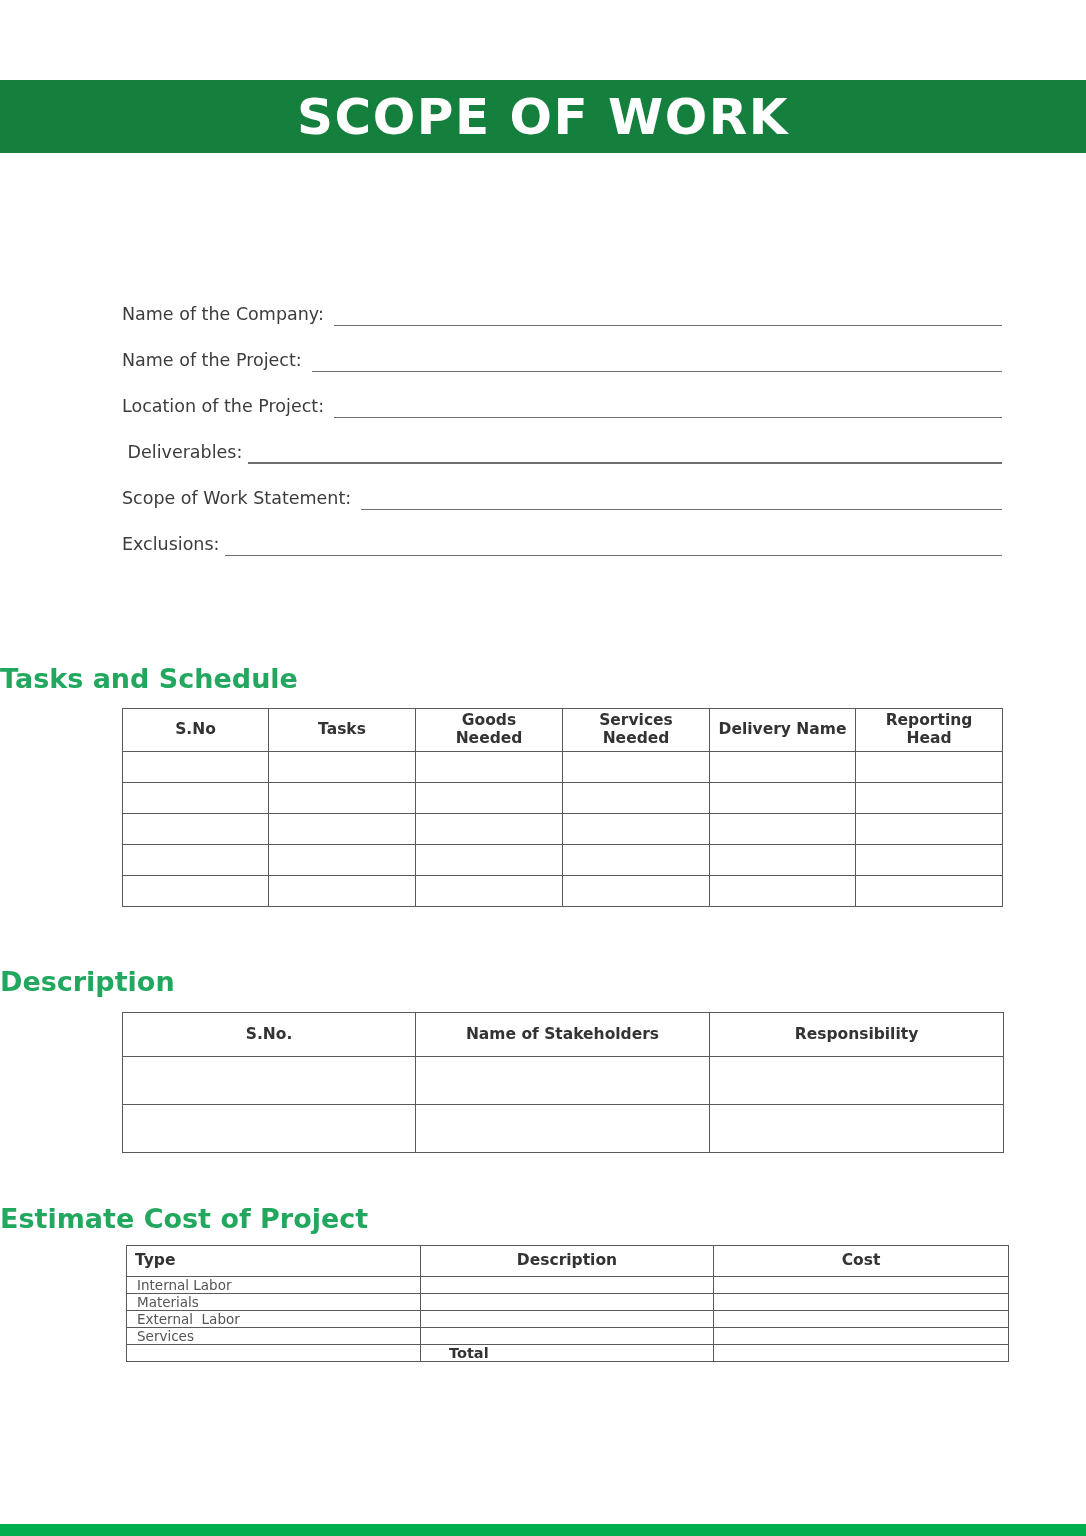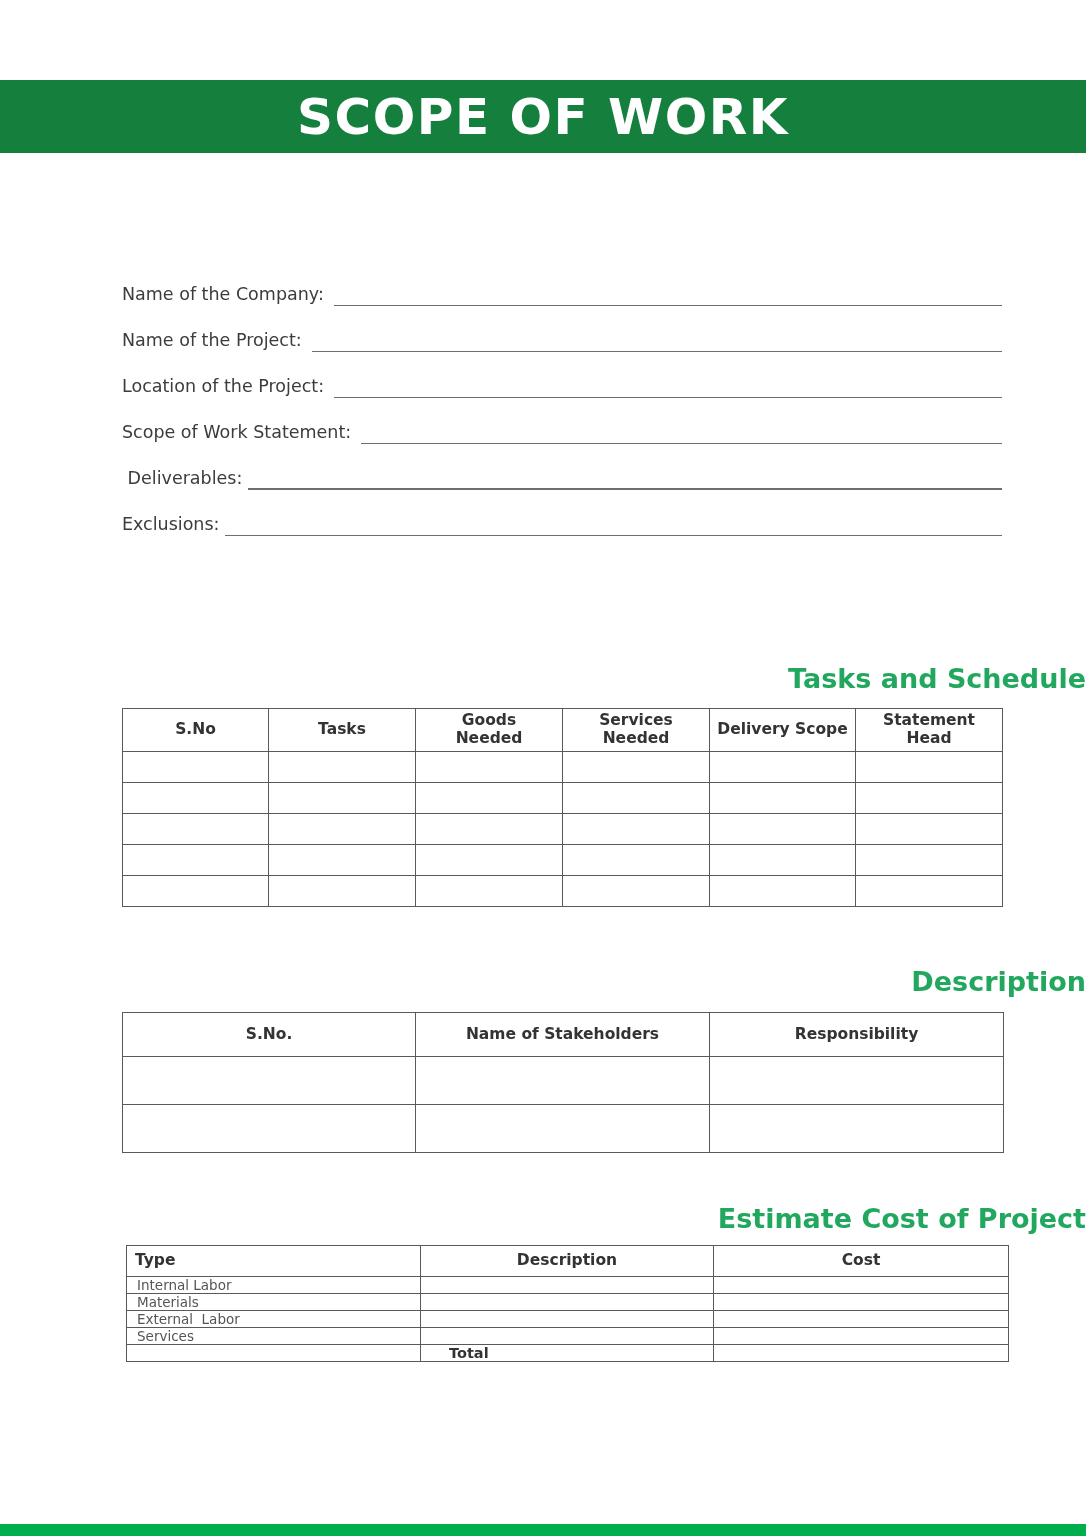--- a/index.html
+++ b/index.html
@@ -47,21 +47,21 @@
     top: 1524px;
     width: 1086px;
     height: 12px;
     background: #00ae4d;
   }
 
   
   .form-block {
     position: absolute;
     left: 122px;
-    top: 260px;
+    top: 280px;
     width: 880px;
   }
   .form-row {
     display: flex;
     align-items: flex-end;
     height: 46px;
   }
   .form-label {
     font-family: "DejaVu Sans", sans-serif;
     font-size: 17.5px;
@@ -79,21 +79,21 @@
   .form-line.thick { border-bottom-width: 2.2px; }
   .form-line.gap-sm { margin-left: 6px; }
 
   
   .section-title {
     position: absolute;
     font-family: "DejaVu Sans", sans-serif;
     font-size: 27px;
     font-weight: bold;
     color: #22a85e;
-    text-align: right;
+    text-align: left;
     width: 100%;
     left: 0;
     letter-spacing: 0px;
   }
   #title-tasks  { top: 663px; }
   #title-stake  { top: 966px; }
   #title-cost   { top: 1203px; }
 
   
   table.doc-table {
@@ -181,27 +181,27 @@
       <span class="form-label">Name of the Project:</span>
       <span class="form-line"></span>
     </div>
 
     <div class="form-row">
       <span class="form-label">Location of the Project:</span>
       <span class="form-line"></span>
     </div>
 
     <div class="form-row">
+      <span class="form-label"> Deliverables:</span>
+      <span class="form-line thick gap-sm"></span>
+    </div>
+
+    <div class="form-row">
       <span class="form-label">Scope of Work Statement:</span>
       <span class="form-line"></span>
-    </div>
-
-    <div class="form-row">
-      <span class="form-label"> Deliverables:</span>
-      <span class="form-line thick gap-sm"></span>
     </div>
 
     <div class="form-row">
       <span class="form-label">Exclusions:</span>
       <span class="form-line gap-sm"></span>
     </div>
 
   </div>
 
   <div class="section-title" id="title-tasks">Tasks and Schedule</div>
@@ -225,24 +225,24 @@
         </th>
         <th>
           <span>Goods</span><br>
           <span>Needed</span>
         </th>
         <th>
           <span>Services</span><br>
           <span>Needed</span>
         </th>
         <th>
-          <span>Delivery Scope</span>
-        </th>
-        <th>
-          <span>Statement</span><br>
+          <span>Delivery Name</span>
+        </th>
+        <th>
+          <span>Reporting</span><br>
           <span>Head</span>
         </th>
       </tr>
     </thead>
     <tbody>
       <tr>
         <td class="body-cell"></td>
         <td class="body-cell"></td>
         <td class="body-cell"></td>
         <td class="body-cell"></td>

